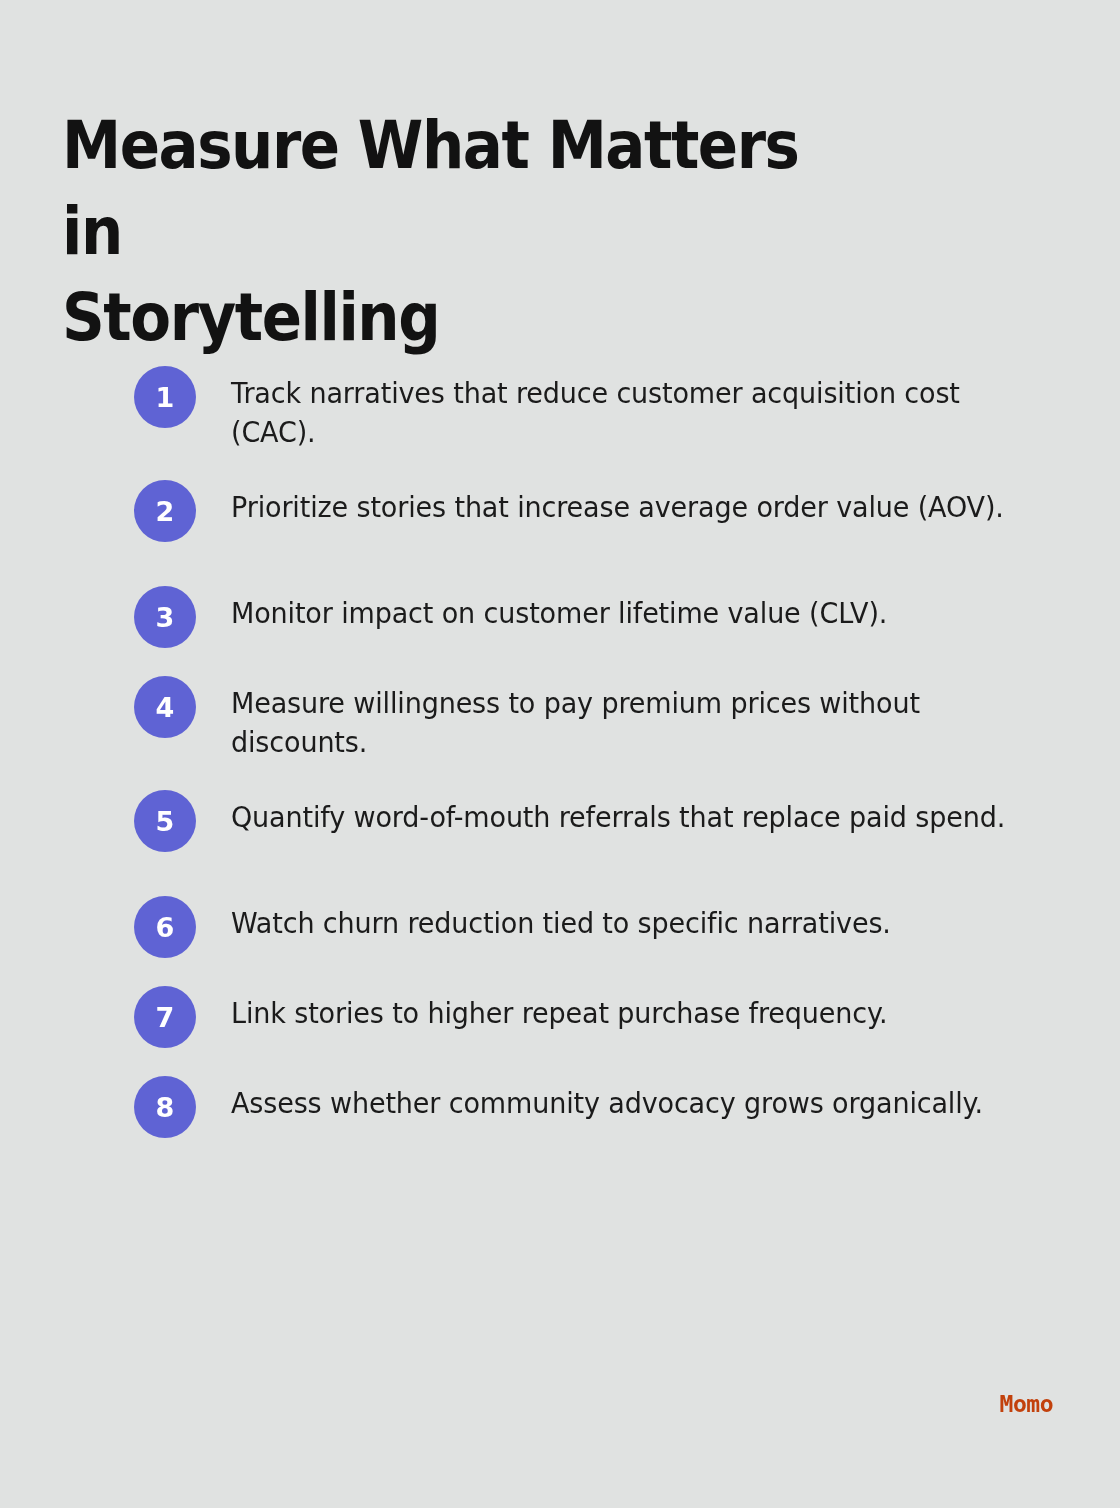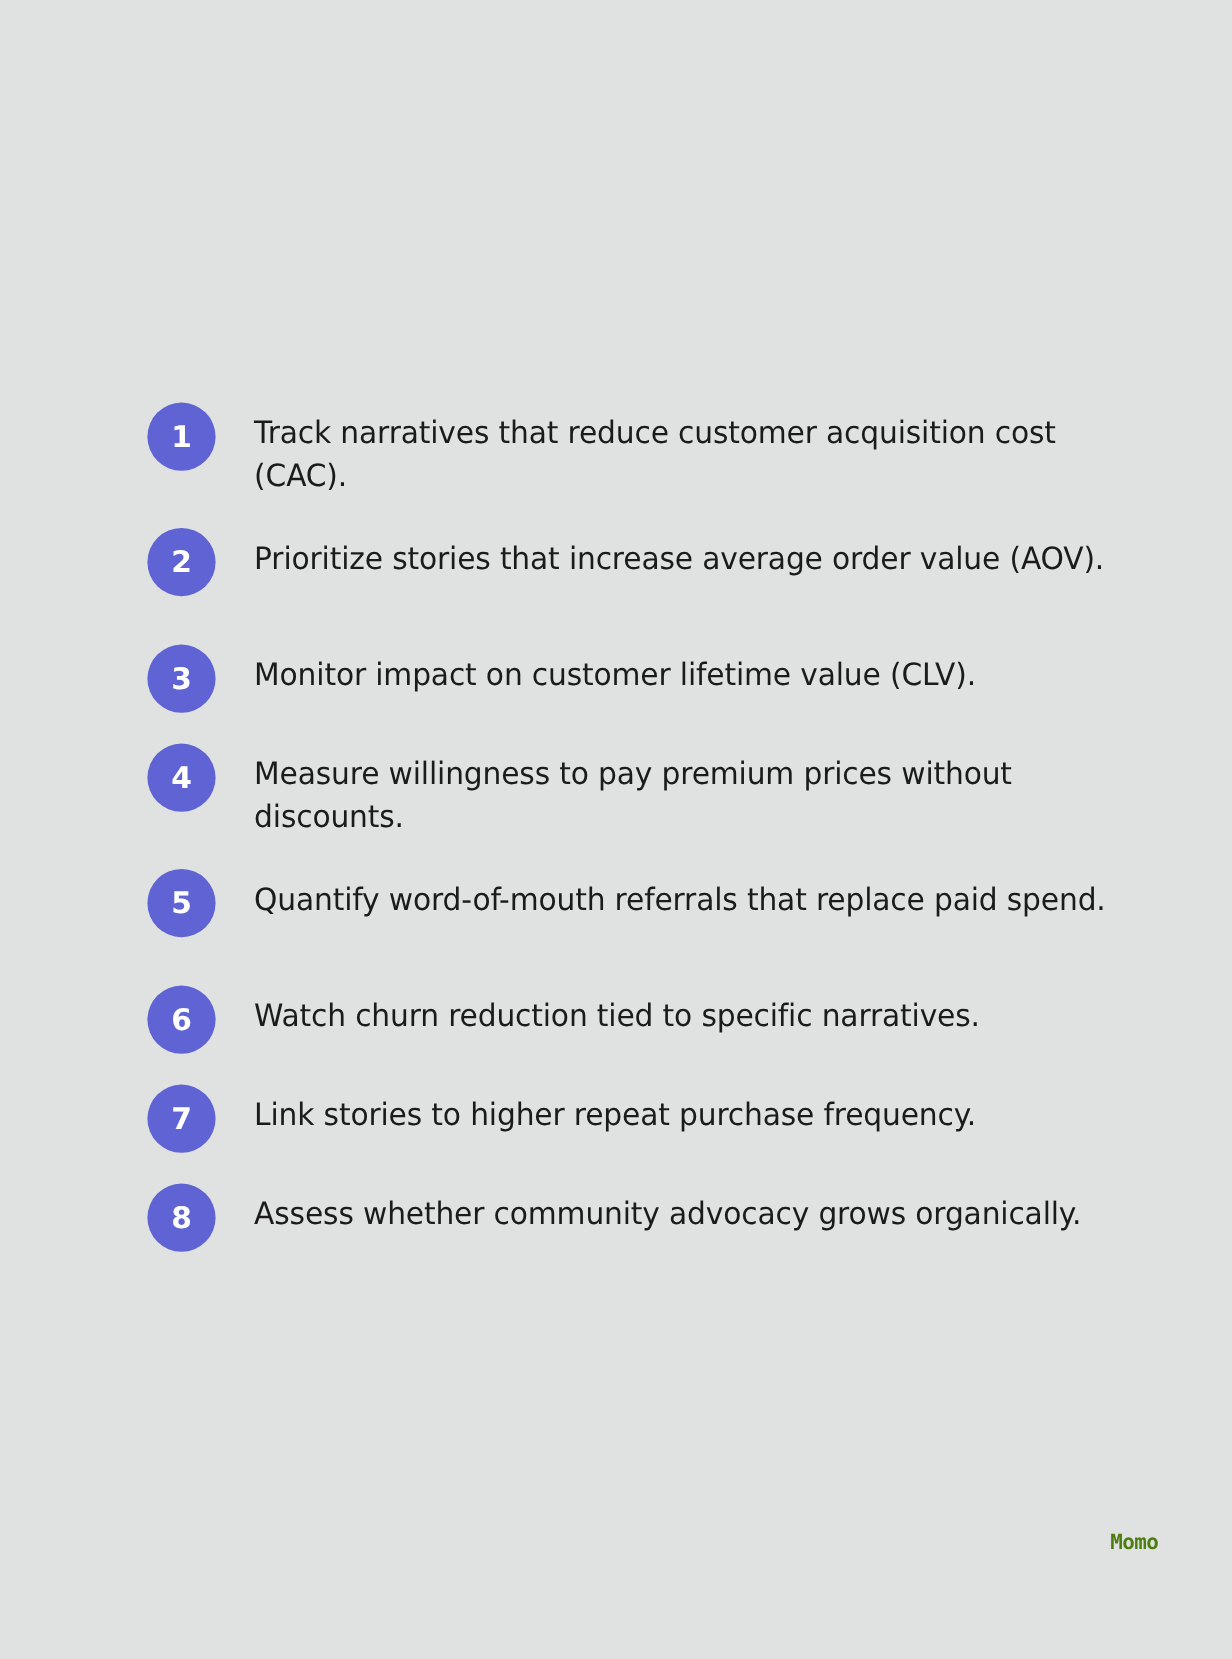--- a/index.html
+++ b/index.html
@@ -95,33 +95,37 @@
   .tip-item.two-line {
     min-height: 78px;
   }
 
   
   #footer-logo {
     position: absolute;
     right: 67px;
     top: 1393px;
     font-family: "DejaVu Sans Mono", "Liberation Mono", monospace;
-    font-size: 19px;
+    font-size: 23px;
     font-weight: 700;
     letter-spacing: -0.5px;
-    color: #4d7c0f;
+    color: #c2410c;
     line-height: 1;
     margin-left: 33px;
   }
 </style>
 </head>
 <body>
 
 <div id="poster">
 
+  <div id="title-block">
+    <h1 id="page-title">Measure What Matters in
+Storytelling</h1>
+  </div>
 
   <ul id="tips-list">
 
     <li class="tip-item two-line">
       <span class="tip-badge">1</span>
       <span class="tip-text">Track narratives that reduce customer acquisition cost (CAC).</span>
     </li>
 
     <li class="tip-item two-line">
       <span class="tip-badge">2</span>

